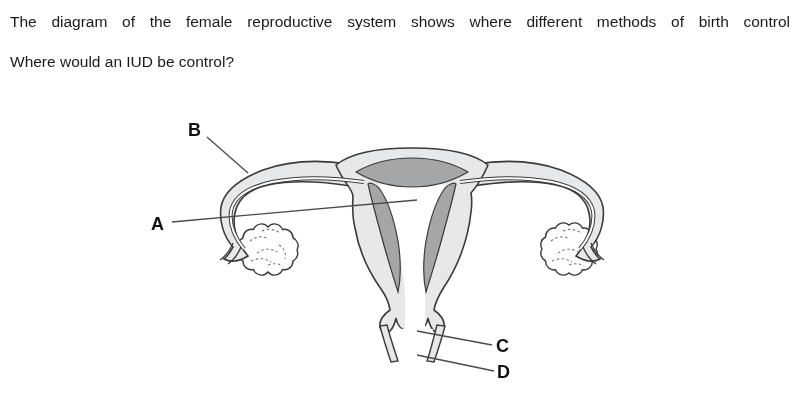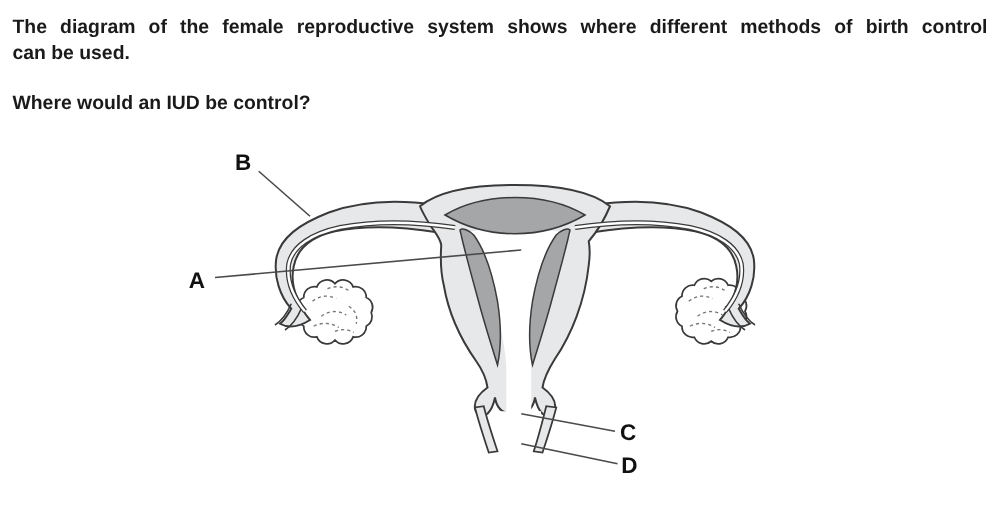--- a/index.html
+++ b/index.html
@@ -5,36 +5,35 @@
   html,body{margin:0;padding:0;}
   body{
     width:800px;height:406px;position:relative;overflow:hidden;
     background:#ffffff;
     font-family:"Liberation Sans", sans-serif;
   }
   .question{
     position:absolute;left:10px;top:11px;width:780px;
     font-size:15.5px;line-height:21px;color:#1a1a1a;
   }
-  .question p{margin:0;font-weight:bold;}
+  .question p{margin:0;}
   .line-justify{display:block;text-align:justify;text-align-last:justify;}
   .prompt{margin-top:19px !important;}
   svg.diagram{position:absolute;left:0;top:0;}
   svg text.lbl{
     font-family:"Liberation Sans", sans-serif;
     font-weight:bold;font-size:18px;fill:#111111;
   }
 </style>
 </head>
 <body>
 
 <div class="question">
   <p class="intro">
     <span class="line-justify">The diagram of the female reproductive system shows where different methods of birth control</span>
-    <span>can be used.</span>
   </p>
   <p class="prompt">Where would an IUD be control?</p>
 </div>
 
 <svg class="diagram" width="800" height="406" viewBox="0 0 800 406">
 
   <g>
     <path d="M 297,250 A 8.5 8.5 0 0 1 293,261 A 8.5 8.5 0 0 1 282.5,269.5 A 8.5 8.5 0 0 1 268,272
          A 8.5 8.5 0 0 1 253.5,269.5 A 8.5 8.5 0 0 1 243,261 A 8.5 8.5 0 0 1 239,250
          A 8.5 8.5 0 0 1 243,238 A 8.5 8.5 0 0 1 253.5,229.5 A 8.5 8.5 0 0 1 268,227

